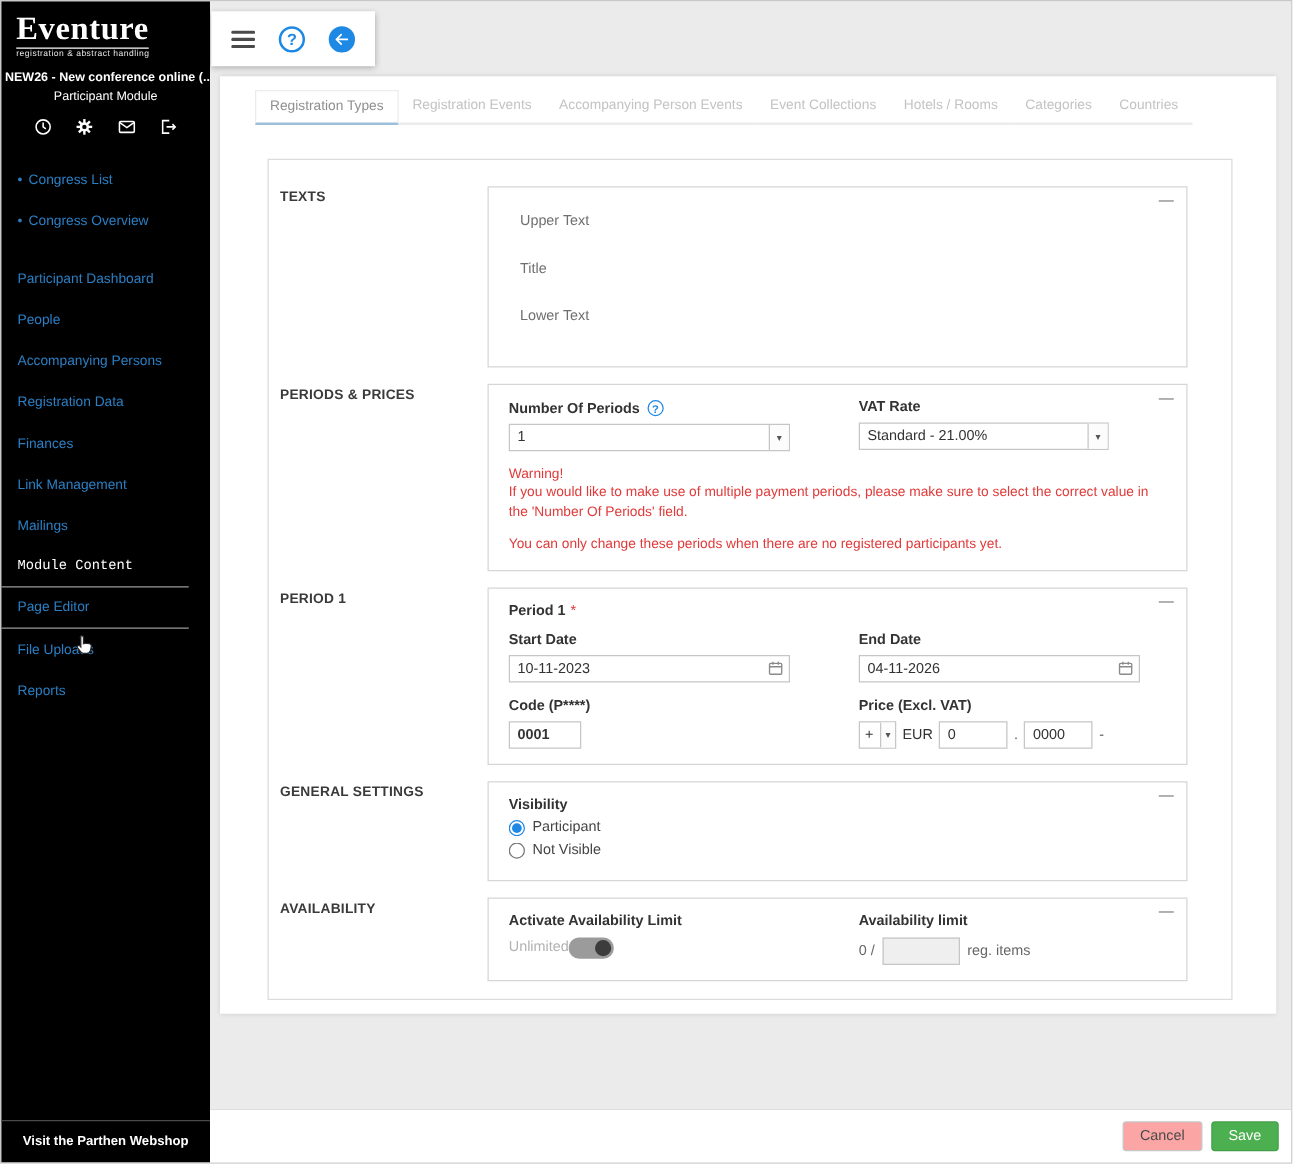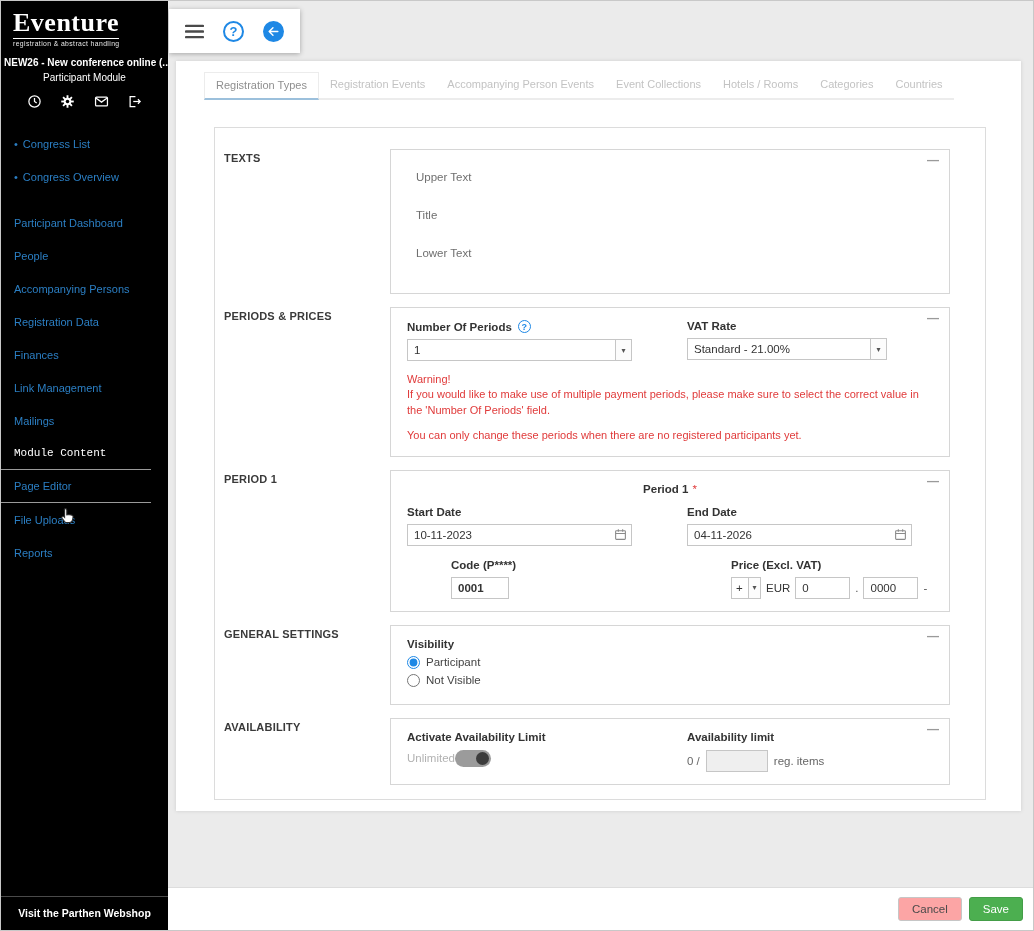--- a/index.html
+++ b/index.html
@@ -60,30 +60,30 @@
 
   .select { height:22px; border:1px solid #c6c6c6; background:#fff; display:flex; align-items:center; font-size:11.5px; color:#333; cursor:pointer; }
   .select-value { flex:1; padding:0 6px; white-space:nowrap; overflow:hidden; }
   .select-caret { width:16px; align-self:stretch; border-left:1px solid #c6c6c6; display:flex; align-items:center; justify-content:center; font-size:8px; color:#555; background:#fcfcfc; }
   .select.mini .select-caret { width:12px; }
   .select.mini .select-value { padding:0 4px; }
 
   .warning { margin-top:11px; font-size:11px; color:#e03a3a; line-height:1.4; }
   .warn-line2 { margin-top:10px; }
 
-  .period-title { font-size:11.5px; font-weight:bold; color:#333; margin-bottom:11px;text-align:center; }
+  .period-title { font-size:11.5px; font-weight:bold; color:#333; margin-bottom:11px; }
   .req { color:#e03a3a; margin-left:4px; font-weight:normal; }
   .input-wrap { position:relative; }
   .text-input { height:22px; border:1px solid #c6c6c6; font-size:11.5px; color:#333; padding:0 6px; font-family:inherit; width:100%; background:#fff; }
   .input-wrap .text-input { padding-right:24px; }
   .cal-icon { position:absolute; right:5px; top:4px; cursor:pointer; }
   .cal-icon svg { width:13px; height:13px; display:block; }
   .w225 { width:225px; } .w200 { width:200px; } .w30 { width:30px; }
   .w58 { width:58px;font-weight:bold; } .w55 { width:55px; } .w62 { width:62px; }
-  .mt { margin-top:13px;margin-left:44px; }
+  .mt { margin-top:13px; }
   .price-row { display:flex; align-items:center; gap:5px; font-size:11.5px; color:#333; }
   .sep { color:#555; }
 
   .gs-box { padding:12px 16px 17px; }
   .radio-row { display:flex; align-items:center; gap:6px; font-size:11.5px; color:#444; margin-top:5px; cursor:pointer; }
   .radio-row input { width:13px; height:13px; accent-color:#1e88e5; margin:0; cursor:pointer; }
 
   .toggle-row { display:flex; align-items:center; gap:0; margin-top:7px; }
   .muted { font-size:11.5px; color:#b2b2b2; }
   .toggle { width:36px; height:17px; border-radius:9px; background:#9b9b9b; position:relative; display:inline-block; cursor:pointer; }

